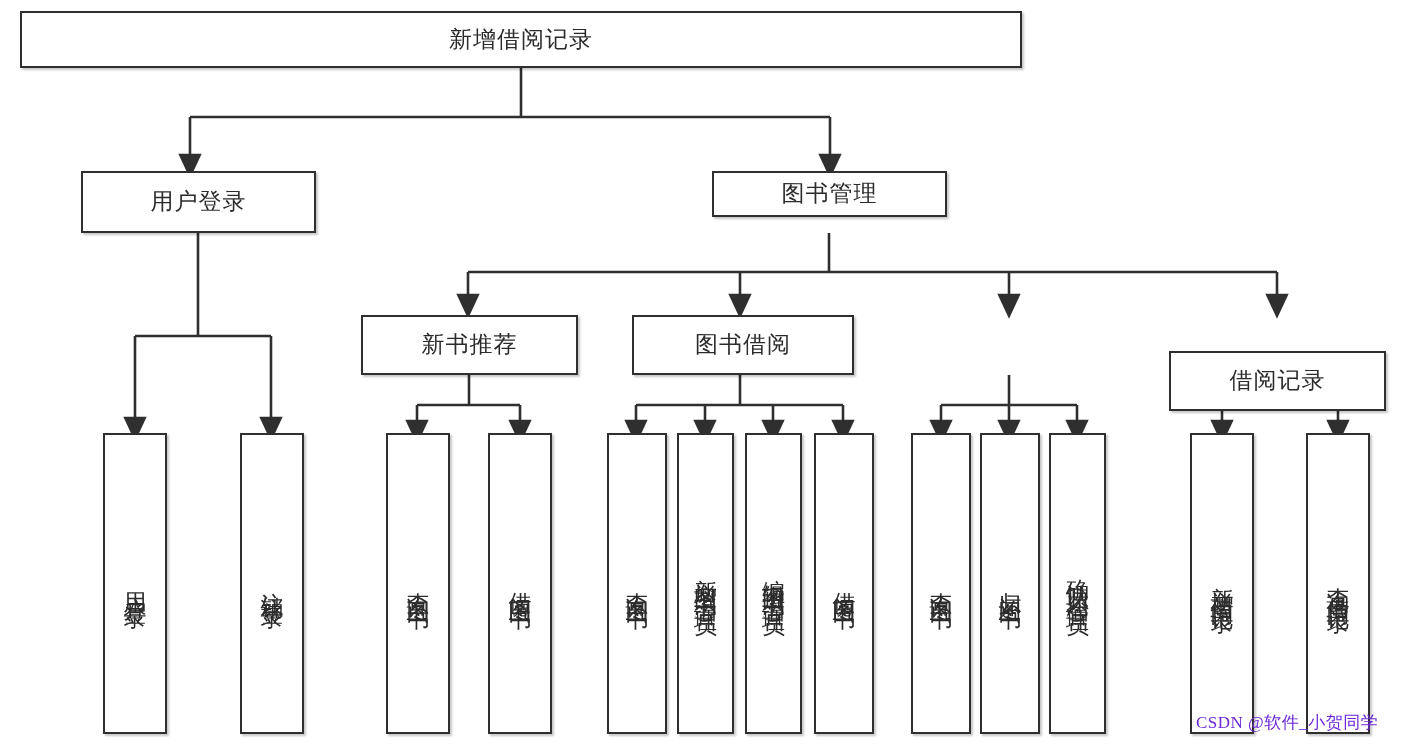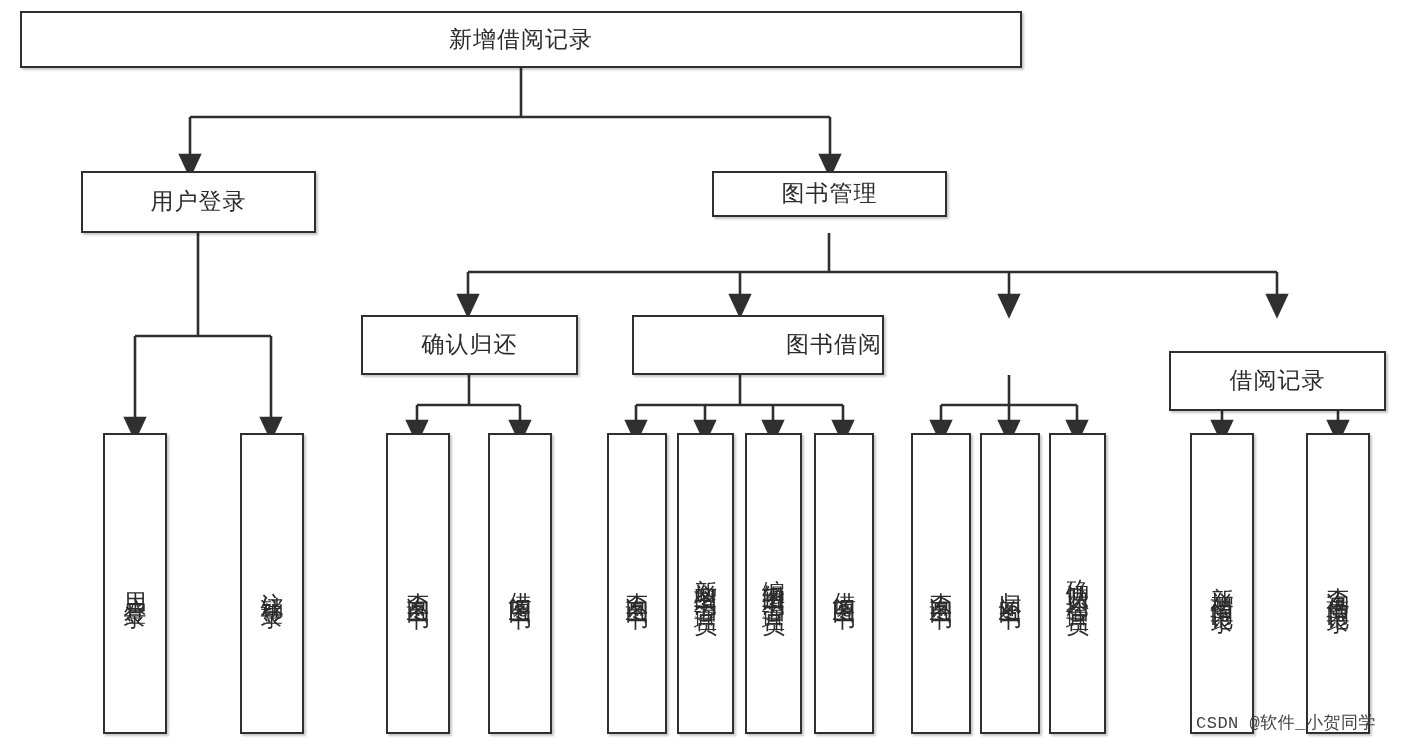--- a/index.html
+++ b/index.html
@@ -46,22 +46,22 @@
     line-height:1.0;
     letter-spacing:5px;
     white-space:nowrap;
   }
 
   
   #watermark{
     position:absolute;
     left:1196px;top:711px;
     font-size:17px;
-    color:#404040;
-    font-family:Liberation Mono, monospace;
+    color:#6d28d9;
+    font-family:Liberation Serif, serif;
     white-space:nowrap;
     letter-spacing:0.5px;
   }
 </style>
 </head>
 <body>
 
 <div id="canvas">
 
   <svg id="wires" viewBox="0 0 1405 747" width="1405" height="747">
@@ -126,24 +126,24 @@
 
   <div class="node h-node" style="left:81px;top:171px;width:235px;height:62px;">
     <span class="cap">用户登录</span>
   </div>
 
   <div class="node h-node" style="left:712px;top:171px;width:235px;height:46px;">
     <span class="cap">图书管理</span>
   </div>
 
   <div class="node h-node" style="left:361px;top:315px;width:217px;height:60px;">
-    <span class="cap">确认归还</span>
-  </div>
-
-  <div class="node h-node" style="left:632px;top:315px;width:252px;height:60px;justify-content:flex-end;">
+    <span class="cap">新书推荐</span>
+  </div>
+
+  <div class="node h-node" style="left:632px;top:315px;width:222px;height:60px;">
     <span class="cap">图书借阅</span>
   </div>
 
 
   <div class="node h-node" style="left:1169px;top:315px;width:217px;height:60px;margin-top:36px;">
     <span class="cap">借阅记录</span>
   </div>
 
   <div class="node v-node" style="left:103px;top:433px;width:64px;height:301px;">
     <span class="cap">用户登录</span>

